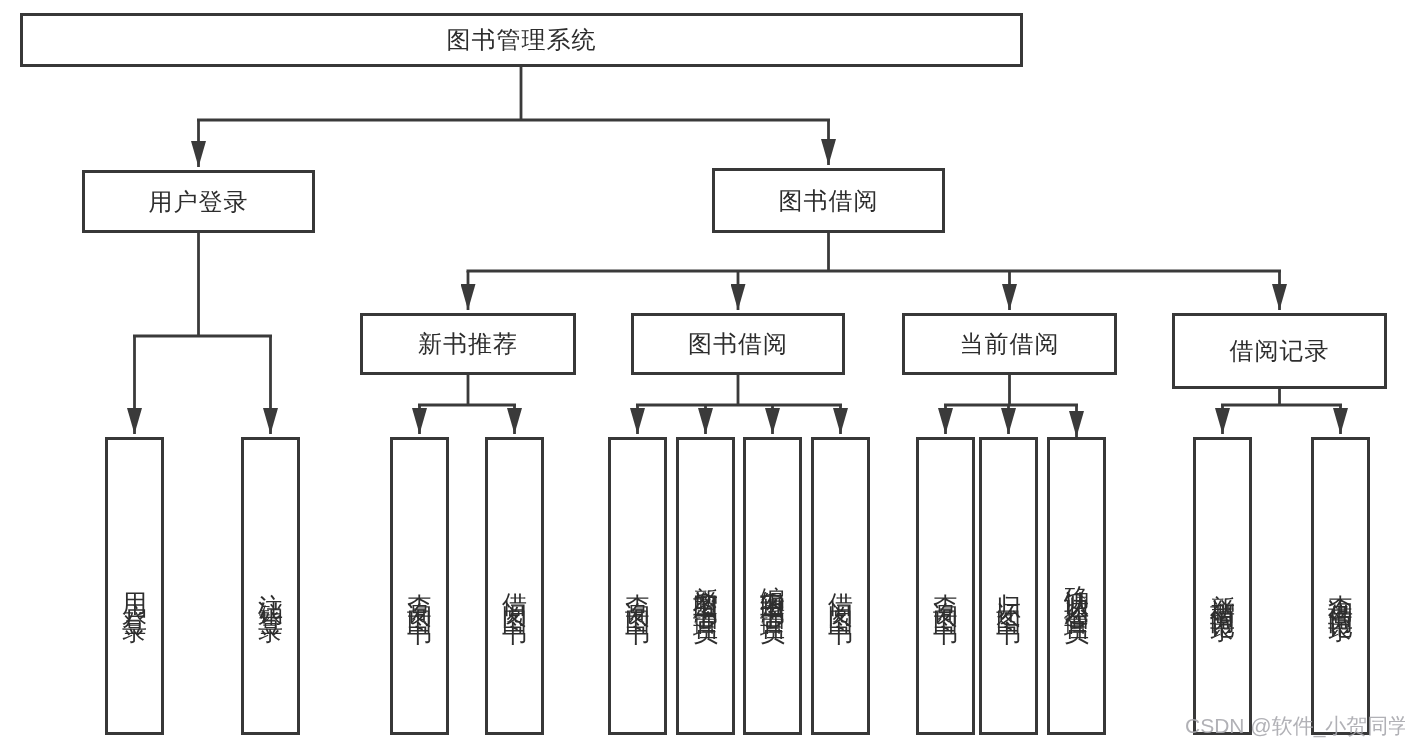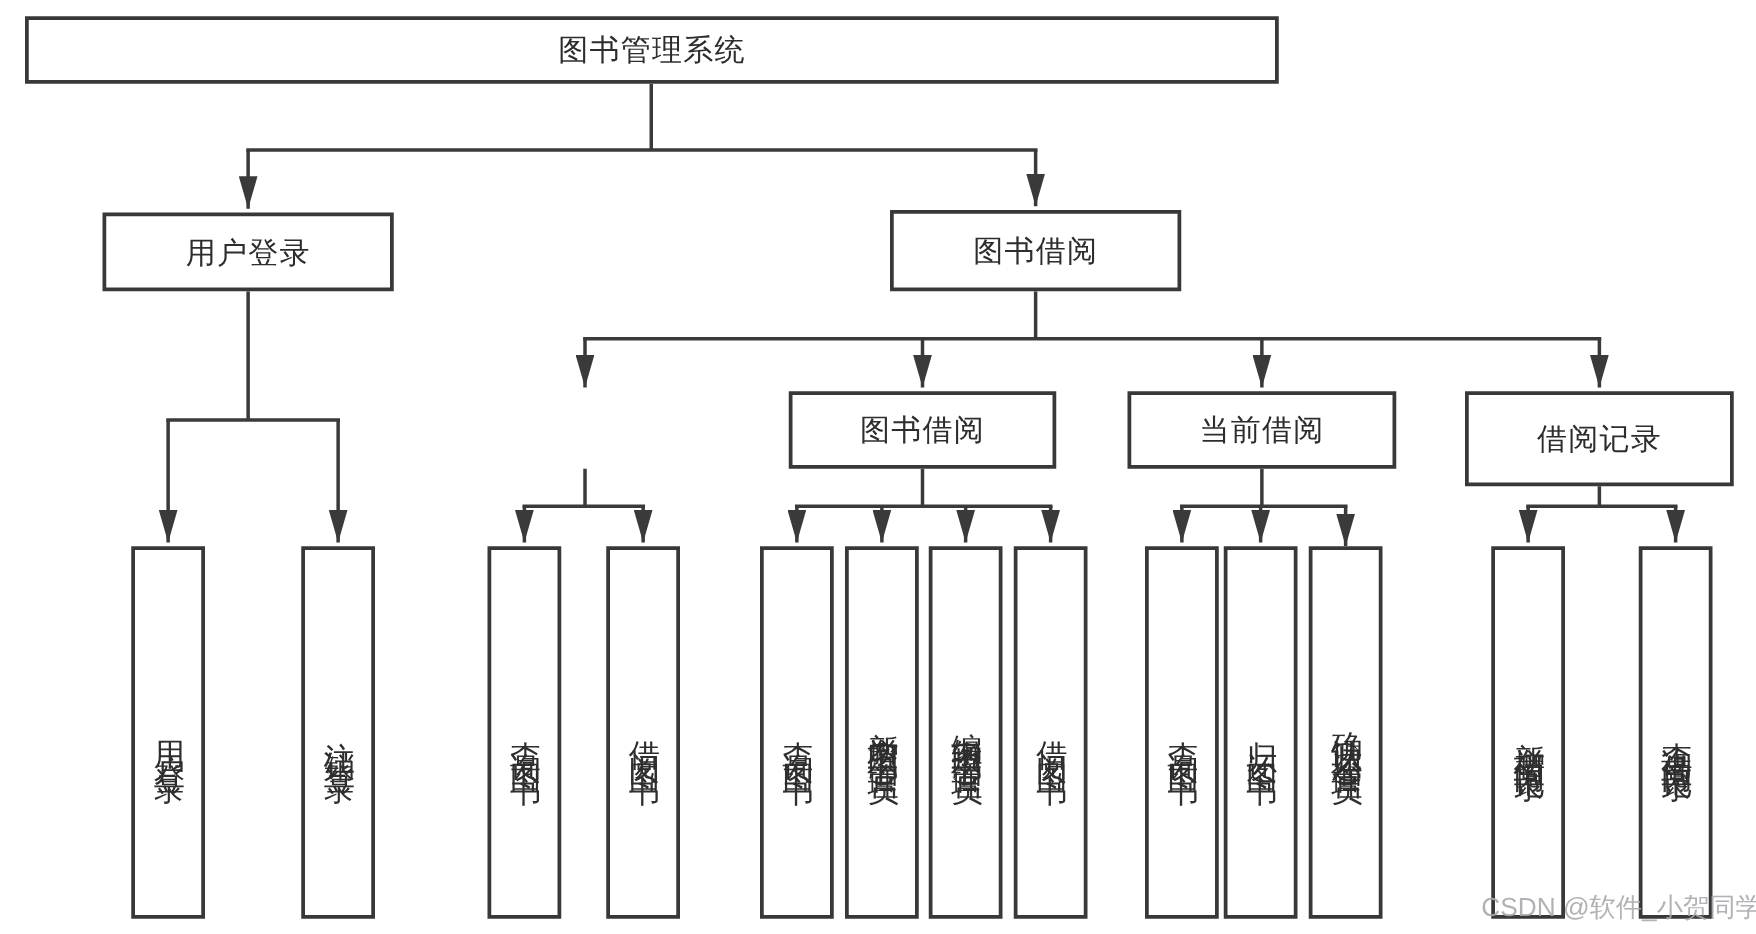--- a/index.html
+++ b/index.html
@@ -114,20 +114,23 @@
     <span>图书管理系统</span>
   </div>
 
   <div class="node hnode n-l2-0">
     <span>用户登录</span>
   </div>
   <div class="node hnode n-l2-1">
     <span>图书借阅</span>
   </div>
 
+  <div class="node hnode n-l3-0">
+    <span>新书推荐</span>
+  </div>
   <div class="node hnode n-l3-1">
     <span>图书借阅</span>
   </div>
   <div class="node hnode n-l3-2">
     <span>当前借阅</span>
   </div>
   <div class="node hnode n-l3-3">
     <span>借阅记录</span>
   </div>
 

